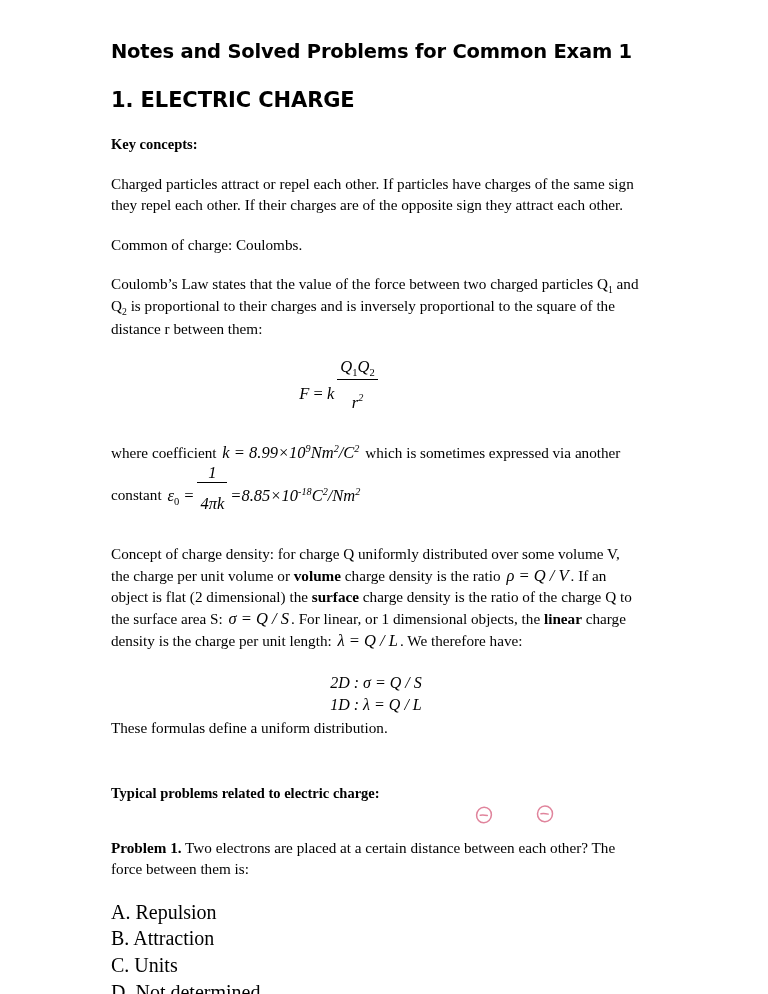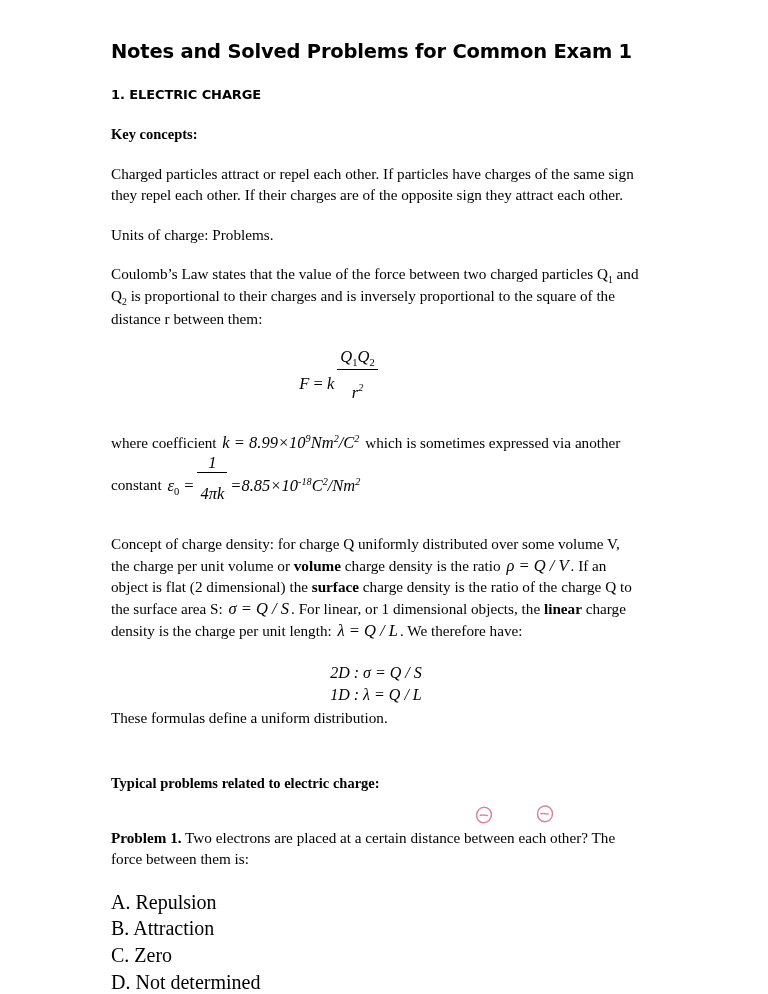--- a/index.html
+++ b/index.html
@@ -35,21 +35,21 @@
     font-weight: bold;
     font-size: 19.5px;
     line-height: 1.25;
     letter-spacing: -0.2px;
     margin: 0 0 23px 0;
     color: #000;
   }
   .section-title {
     font-family: "DejaVu Sans", "Liberation Sans", sans-serif;
     font-weight: bold;
-    font-size: 13px;
+    font-size: 21px;
     line-height: 1.25;
     letter-spacing: -0.1px;
     margin: 0 0 21px 0;
     color: #000;
   }
   .lead-bold {
     font-family: "Liberation Serif", "DejaVu Serif", serif;
     font-weight: bold;
     font-size: 14.5px;
     line-height: 1.35;
@@ -168,21 +168,21 @@
   <div class="content">
 
     <h1 class="doc-title">Notes and Solved Problems for Common Exam 1</h1>
 
     <h2 class="section-title">1. ELECTRIC CHARGE</h2>
 
     <div class="lead-bold">Key concepts:</div>
 
     <p class="body">Charged particles attract or repel each other. If particles have charges of the same sign they repel each other.  If their charges are of the opposite sign they attract each other.</p>
 
-    <p class="body">Units of charge: Problems.</p>
+    <p class="body">Common of charge: Coulombs.</p>
 
     <p class="body">
       <span>Coulomb’s Law states that the value of the force between two charged particles Q</span><span class="sub-rm">1</span><span> and Q</span><span class="sub-rm">2</span><span> is proportional to their charges and is inversely proportional to the square of the distance r between them:</span>
     </p>
 
     <div class="display-eq">
       <span class="eqinner math">
         <span>F</span>
         <span class="up">=</span>
         <span>k</span><span class="frac">
@@ -217,21 +217,21 @@
 
     <div class="gap-md"></div>
 
     <p class="body">
       <b>Problem 1.</b><span> Two electrons are placed at a certain distance between each other?  The force between them is:</span>
     </p>
 
     <ul class="choices">
       <li>A. Repulsion</li>
       <li>B. Attraction</li>
-      <li>C. Zero</li>
+      <li>C. Units</li>
       <li>D. Not determined</li>
       <li>E. None of the above</li>
     </ul>
 
     <div class="solution-label">Solution.</div>
 
     <div class="gap-md"></div>
 
   </div>
 

